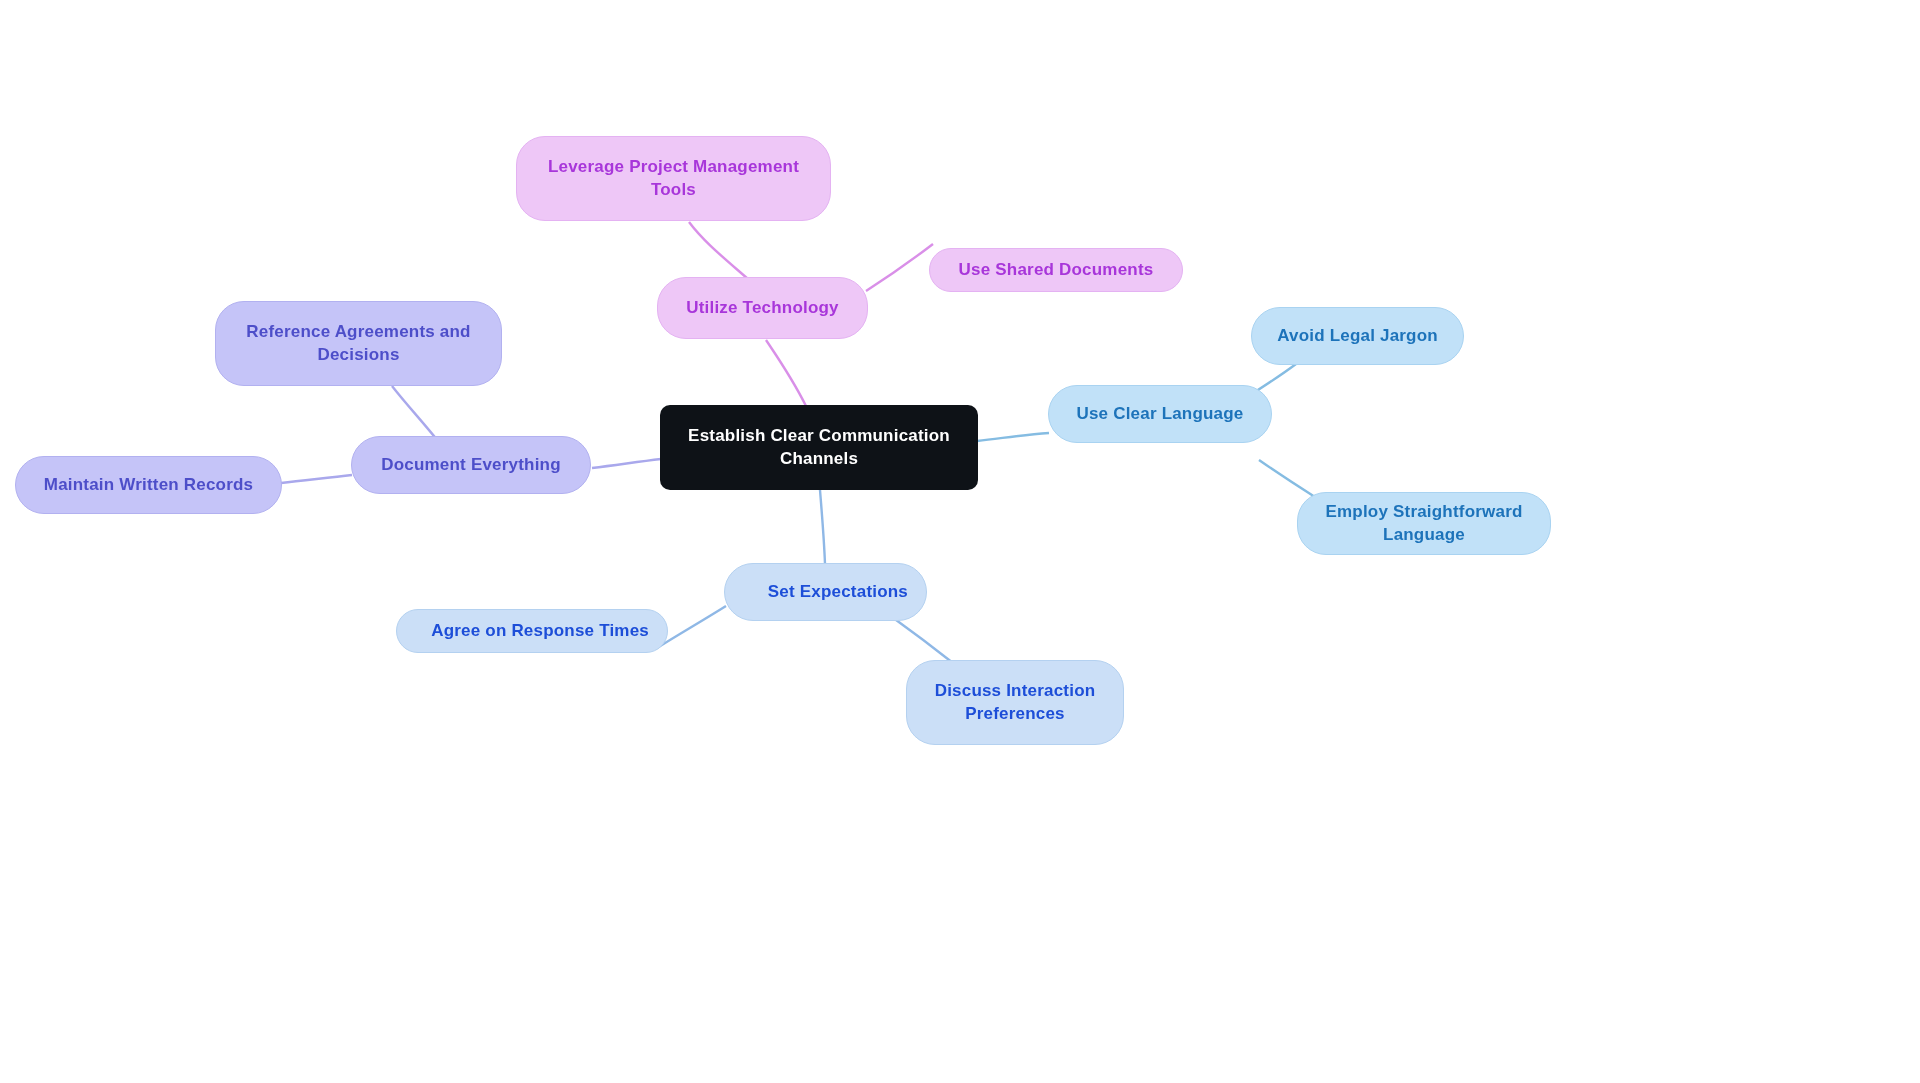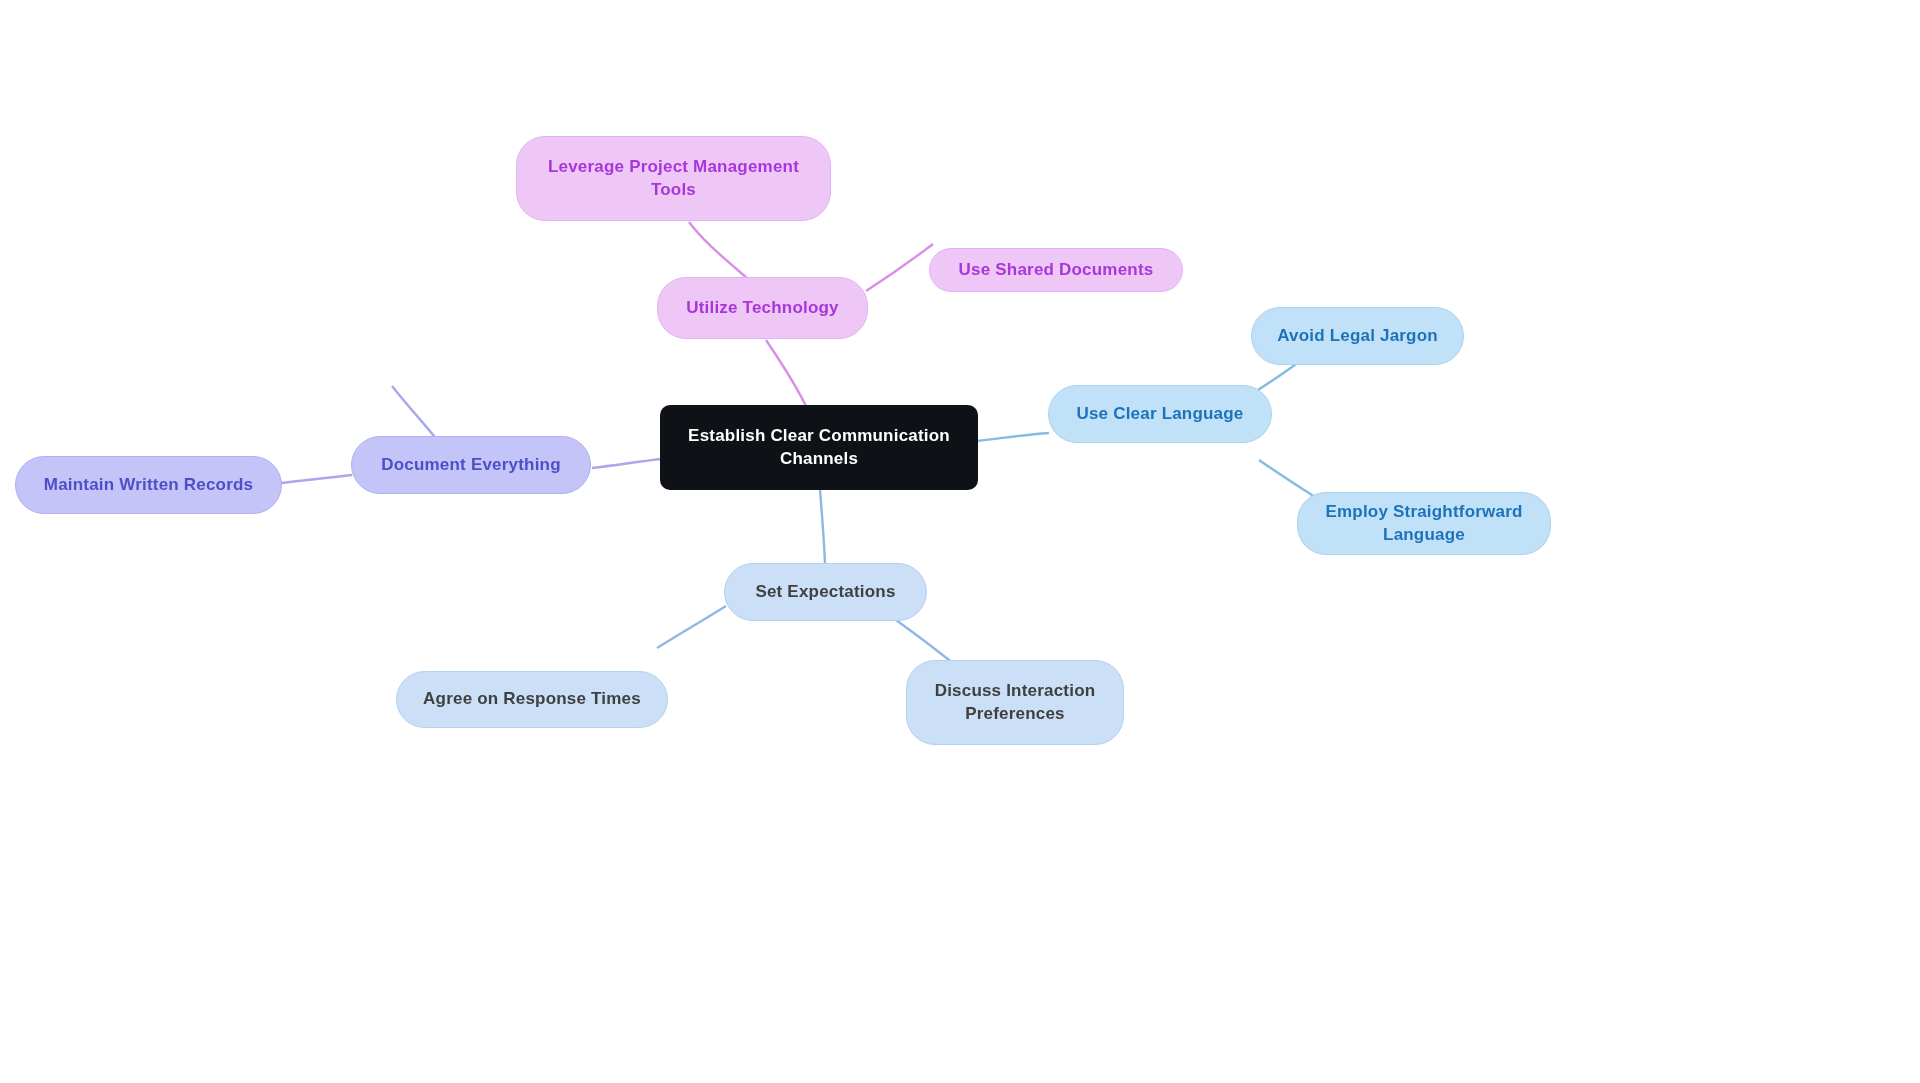--- a/index.html
+++ b/index.html
@@ -56,21 +56,22 @@
     color: #1d73ba;
   }
   .branch-doc {
     background: #c5c4f8;
     border: 1px solid #b2b1f0;
     color: #4d4ec9;
   }
   .branch-exp {
     background: #cbdff7;
     border: 1px solid #b4d1f0;
-    color: #404040;
+    color: #1d4ed8;
+    justify-content: flex-end;
   }
 </style>
 </head>
 <body>
 
 <div class="canvas">
 
   <svg class="edges" width="1920" height="1083" viewBox="0 0 1920 1083">
 
     <path d="M 806 406 C 792 378, 778 358, 766 340" fill="none" stroke="#d98fe8" stroke-width="2.4"></path>
@@ -110,27 +111,30 @@
   <div class="node branch-lang" style="left:1251px; top:307px; width:213px; height:58px;">
     <span>Avoid Legal Jargon</span>
   </div>
   <div class="node branch-lang" style="left:1297px; top:492px; width:254px; height:63px;">
     <span>Employ Straightforward Language</span>
   </div>
 
   <div class="node branch-doc" style="left:351px; top:436px; width:240px; height:58px;">
     <span>Document Everything</span>
   </div>
+  <div class="node branch-doc" style="left:215px; top:301px; width:287px; height:85px;">
+    <span>Reference Agreements and Decisions</span>
+  </div>
   <div class="node branch-doc" style="left:15px; top:456px; width:267px; height:58px;">
     <span>Maintain Written Records</span>
   </div>
 
   <div class="node branch-exp" style="left:724px; top:563px; width:203px; height:58px;">
     <span>Set Expectations</span>
   </div>
-  <div class="node branch-exp" style="left:396px; top:671px; width:272px; height:57px;">
+  <div class="node branch-exp" style="left:396px; top:609px; width:272px; height:44px;">
     <span>Agree on Response Times</span>
   </div>
   <div class="node branch-exp" style="left:906px; top:660px; width:218px; height:85px;">
     <span>Discuss Interaction Preferences</span>
   </div>
 
 </div>
 
 </body></html>

